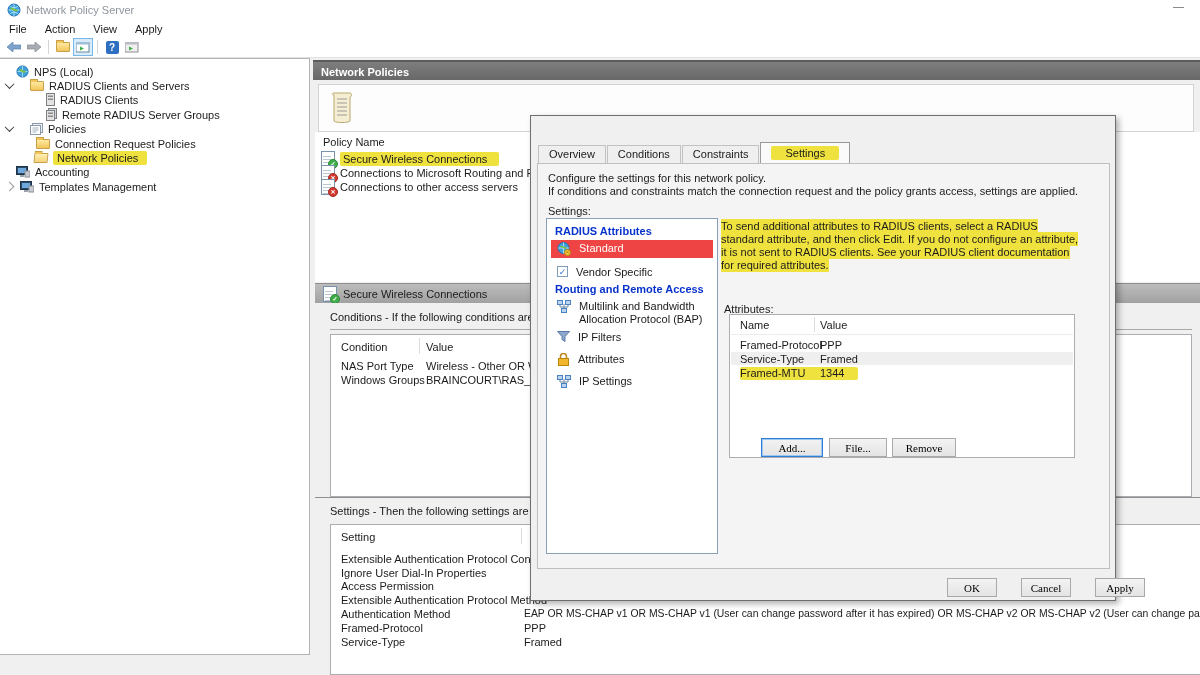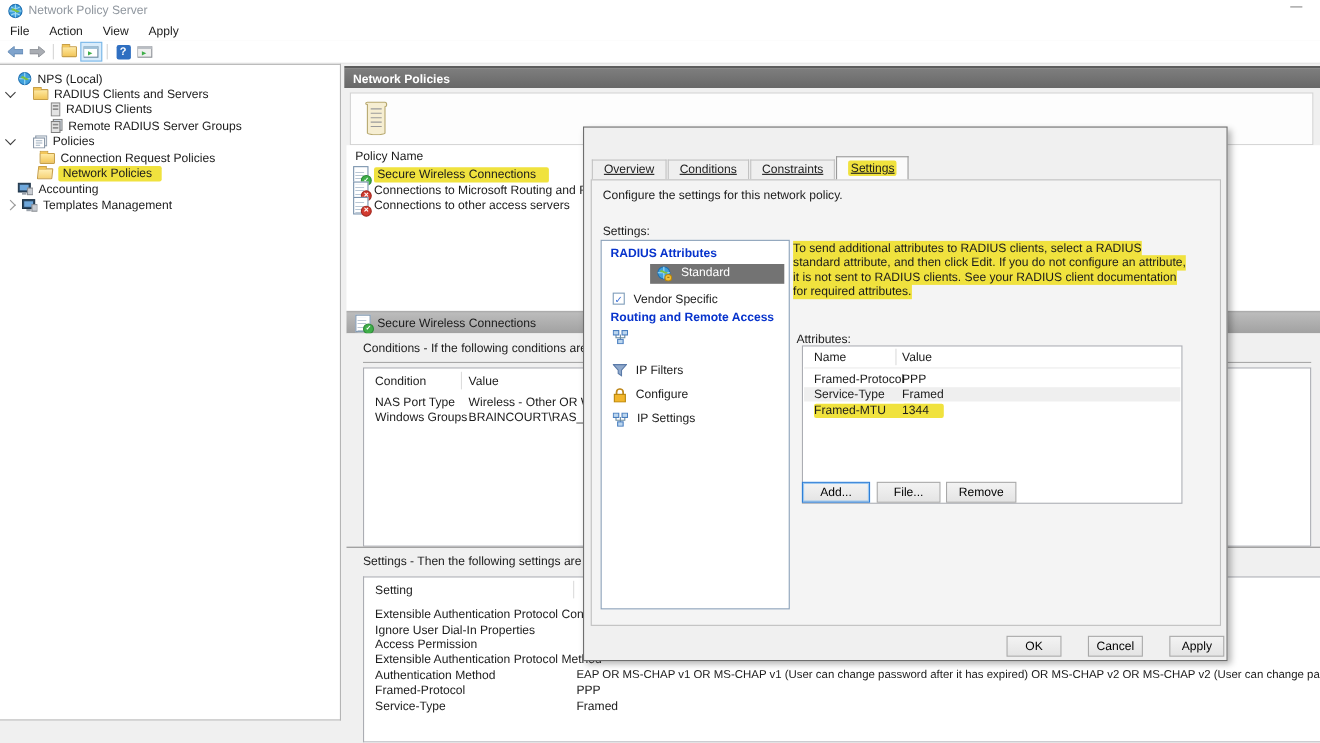--- a/index.html
+++ b/index.html
@@ -58,32 +58,32 @@
   .strip{position:absolute;left:315px;width:885px;background:#f0f0f0;}
   .strip-rule{position:absolute;height:1px;background:#a8a8a8;}
   .white-box{position:absolute;background:#fff;border:1px solid #abadb3;box-sizing:border-box;}
 
   
   .dialog{position:absolute;left:530px;top:115px;width:586px;height:486px;background:#f0f0f0;
           border:1px solid #6e6e6e;box-shadow:3px 3px 6px rgba(0,0,0,.3);box-sizing:border-box;z-index:10;}
   .dlg-title{position:absolute;top:0;left:0;right:0;height:26px;background:#fff;}
   .dlg-close{position:absolute;top:4px;right:8px;width:24px;height:18px;text-align:center;line-height:18px;
              font-size:12px;color:#333;cursor:default;}
-  .tabs{position:absolute;left:7px;top:27px;height:20px;display:flex;align-items:flex-end;text-decoration:underline;}
+  .tabs{position:absolute;left:7px;top:27px;height:20px;display:flex;align-items:flex-end;}
   .tab{height:17px;line-height:17px;padding:0 10px;border:1px solid #c2c2c2;border-bottom:none;background:#efefef;
        margin-right:1px;cursor:default;}
   .tab.active{height:20px;line-height:20px;background:#fafafa;border-color:#9a9a9a;position:relative;z-index:3;}
   .dlg-page{position:absolute;left:6px;top:47px;width:573px;height:406px;background:#f4f4f4;border:1px solid #bfbfbf;box-sizing:border-box;}
   .nav-box{position:absolute;left:8px;top:54px;width:172px;height:336px;background:#fff;border:1px solid #8aa0b8;box-sizing:border-box;}
   .nav-head{position:absolute;left:8px;font-weight:bold;color:#0733cc;white-space:nowrap;}
   .nav-item{position:absolute;left:4px;right:4px;display:flex;align-items:flex-start;gap:8px;padding:2px 0 2px 6px;cursor:default;}
-  .nav-item.sel{background:#737373;color:#fff;margin-left:40px;}
+  .nav-item.sel{background:#ef4444;color:#fff;}
   .nav-item .ni-label{line-height:13px;}
   .btn{position:absolute;height:19px;background:linear-gradient(#f3f3f3,#e4e4e4);border:1px solid #a9a9a9;
-       font-family:Liberation Sans, sans-serif;font-size:11px;text-align:center;line-height:17px;cursor:default;box-sizing:border-box;}
+       font-family:Liberation Serif, serif;font-size:11px;text-align:center;line-height:17px;cursor:default;box-sizing:border-box;margin-left:32px;}
   .btn.focus{border:1px solid #2f7fd6;box-shadow:0 0 0 1px #9cc7ef inset;}
   .hl-para{background:#f0e23e;display:inline;padding:1px 0;box-decoration-break:clone;-webkit-box-decoration-break:clone;}
   .tbl-hdr{color:#1b1b1b;}
   svg{display:block;}
 </style>
 </head>
 <body>
 
 <div class="titlebar">
   <span class="abs" style="left:7px;top:3px">
@@ -304,25 +304,26 @@
     <span class="abs nowrap" style="left:193px;top:111px">Framed</span>
   </div>
 </div>
 
 <div class="dialog">
 
   <div class="tabs">
     <span class="tab">Overview</span>
     <span class="tab">Conditions</span>
     <span class="tab">Constraints</span>
-    <span class="tab active"><span class="hl" style="padding:1px 2px">Settings</span></span>
+    <span class="tab active"><span class="hl" style="padding:1px 14px">Settings</span></span>
   </div>
 
   <div class="dlg-page">
     <span class="abs" style="left:10px;top:8px">Configure the settings for this network policy.</span>
+    <span class="abs" style="left:10px;top:21px">If conditions and constraints match the connection request and the policy grants access, settings are applied.</span>
     <span class="abs" style="left:10px;top:41px">Settings:</span>
 
     <div class="nav-box">
       <span class="nav-head" style="top:6px">RADIUS Attributes</span>
       <div class="nav-item sel" style="top:21px">
         <svg width="14" height="14" viewBox="0 0 14 14">
             <circle cx="6.5" cy="6" r="5.5" fill="#3fa0dc" stroke="#1d6eb0"></circle>
             <path d="M1 6h11M6.5 .5v11" stroke="#a8dff5" fill="none"></path>
             <path d="M3.5 4c1 1.2 2 .3 3 1.3s2.2.2 2.8 1.2" stroke="#7ac143" stroke-width="1.6" fill="none"></path>
             <circle cx="10.5" cy="10.5" r="3" fill="#f2c23a" stroke="#b8860b"></circle>
@@ -335,33 +336,34 @@
         <span class="ni-label">Vendor Specific</span>
       </div>
       <span class="nav-head" style="top:64px">Routing and Remote Access</span>
       <div class="nav-item" style="top:79px">
         <svg width="14" height="13" viewBox="0 0 14 13" style="flex:none">
             <path d="M3 4v3h8V4M7 4v5" stroke="#6a8aa0" fill="none"></path>
             <rect x="0.5" y="0.5" width="5" height="4" fill="#bcd6ee" stroke="#4a7fc0"></rect>
             <rect x="8.5" y="0.5" width="5" height="4" fill="#bcd6ee" stroke="#4a7fc0"></rect>
             <rect x="4.5" y="8.5" width="5" height="4" fill="#bcd6ee" stroke="#4a7fc0"></rect>
           </svg>
+        <span class="ni-label" style="width:126px">Multilink and Bandwidth Allocation Protocol (BAP)</span>
       </div>
       <div class="nav-item" style="top:110px">
         <svg width="13" height="12" viewBox="0 0 13 12">
             <path d="M.5 .5h12L8 5.5v5l-3-2v-3z" fill="#8fa9cc" stroke="#5a7aa8"></path>
           </svg>
         <span class="ni-label">IP Filters</span>
       </div>
       <div class="nav-item" style="top:132px">
         <svg width="13" height="13" viewBox="0 0 13 13">
             <path d="M3.5 6V3.5a3 3 0 0 1 6 0V6" stroke="#c08a1e" fill="none" stroke-width="1.6"></path>
             <rect x="1.5" y="5.5" width="10" height="7" fill="#f2b62c" stroke="#b8860b"></rect>
           </svg>
-        <span class="ni-label">Configure</span>
+        <span class="ni-label">Attributes</span>
       </div>
       <div class="nav-item" style="top:154px">
         <svg width="14" height="13" viewBox="0 0 14 13" style="flex:none">
             <path d="M3 4v3h8V4M7 4v5" stroke="#6a8aa0" fill="none"></path>
             <rect x="0.5" y="0.5" width="5" height="4" fill="#bcd6ee" stroke="#4a7fc0"></rect>
             <rect x="8.5" y="0.5" width="5" height="4" fill="#bcd6ee" stroke="#4a7fc0"></rect>
             <rect x="4.5" y="8.5" width="5" height="4" fill="#bcd6ee" stroke="#4a7fc0"></rect>
           </svg>
         <span class="ni-label">IP Settings</span>
       </div>

